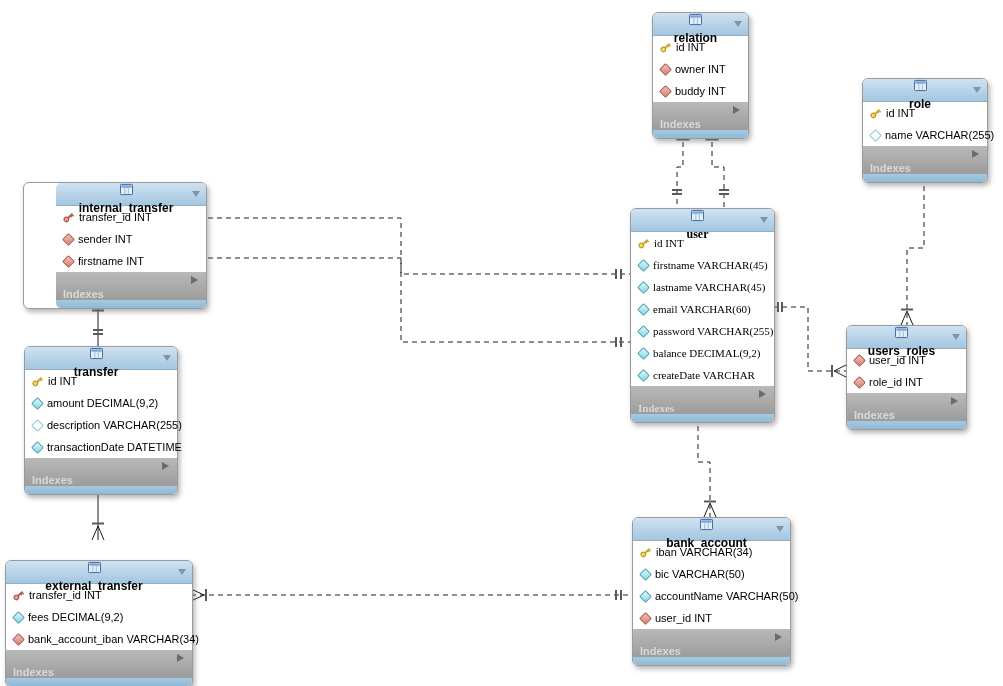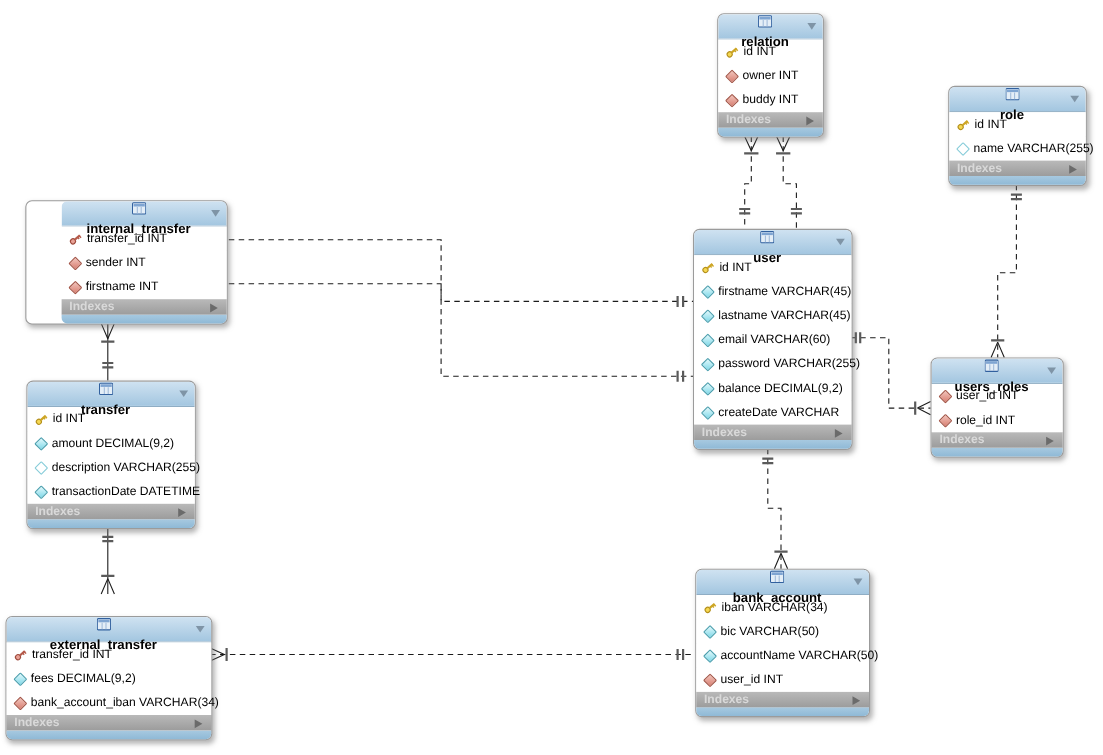--- a/index.html
+++ b/index.html
@@ -36,35 +36,35 @@
   .row span.lbl { margin-left:4px;text-align:center; }
   .ikey { width:13px; height:13px; flex:0 0 13px; }
   .diamond {
     width:7px; height:7px; flex:0 0 7px; transform:rotate(45deg);
     margin:0 1px 0 2px; border-radius:1px;
   }
   .diamond.fk  { background:linear-gradient(135deg,#f2c4bb,#d87f72); border:1px solid #a35547; }
   .diamond.col { background:linear-gradient(135deg,#e2f9fc,#7fd8e8); border:1px solid #4b9fae; }
   .diamond.nul { background:#ffffff; border:1px solid #86ccd9; }
   .indexes {
-    height:14px; background:linear-gradient(#b9b9b9,#9c9c9c);
+    height:28px; background:linear-gradient(#b9b9b9,#9c9c9c);
     color:#d9d9d9; font-size:11px; font-weight:bold;
-    display:flex; align-items:center; padding:0 7px; position:relative;
+    display:flex; align-items:flex-end; padding:0 7px; position:relative;
   }
   .indexes .arrow {
     position:absolute; right:8px; top:4px; width:0; height:0;
     border-top:4px solid transparent; border-bottom:4px solid transparent;
     border-left:7px solid #6b6b6b;
   }
   .strip { height:8px; background:linear-gradient(#a7c9e0,#8fb9d6); border-radius:0 0 5px 5px; }
 
   #t-relation    { left:652px; top:12px;  width:95px;  }
   #t-role        { left:862px; top:78px;  width:124px; }
   #t-internal    { left:23px;  top:182px; width:150px;padding-left:32px; }
-  #t-user        { left:630px; top:208px; width:143px; }
+  #t-user        { left:630px; top:208px; width:143px;font-family:Liberation Serif, serif; }
   #t-transfer    { left:24px;  top:346px; width:152px; }
   #t-users-roles { left:846px; top:325px; width:119px; }
   #t-external    { left:5px;   top:532px; width:186px;margin-top:28px; }
   #t-bank        { left:632px; top:517px; width:157px; }
 </style>
 </head>
 <body>
 
 <svg width="0" height="0" style="position:absolute" aria-hidden="true">
   <defs>

